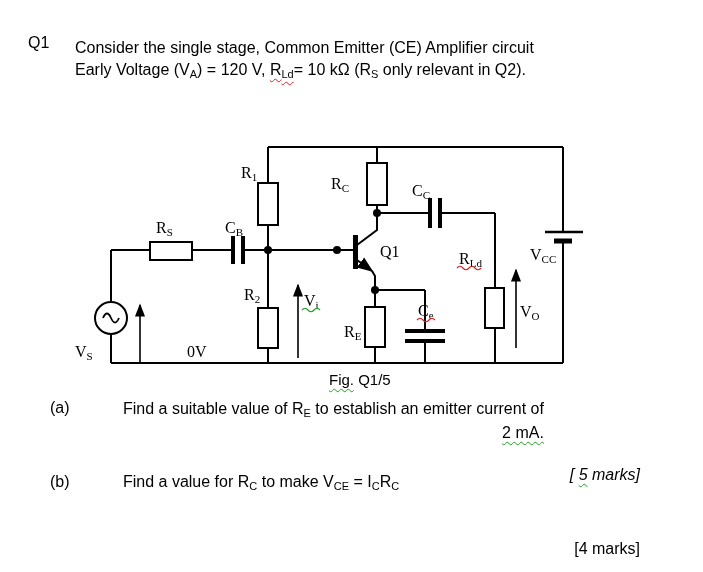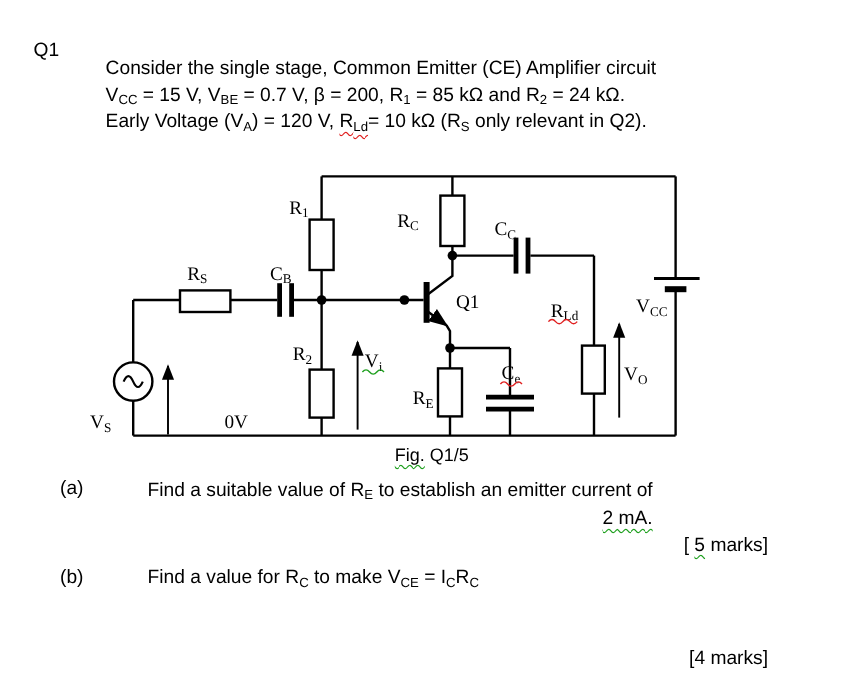--- a/index.html
+++ b/index.html
@@ -28,23 +28,22 @@
     position:absolute; left:604px; top:3px; width:18px; height:12px;
     background:#ffe9a0; border:1px solid #c79a2e; border-radius:2px;
   }
 </style>
 </head>
 <body>
 
 <div class="page">
 
   <div class="txt" style="left:28px; top:32px;">Q1</div>
-  <div class="txt" style="left:75px; top:47px;margin-left:13px;">
+  <div class="txt" style="left:75px; top:37px;">
     <div class="line"><span>Consider the single stage, Common Emitter (CE) Amplifier circuit</span></div>
-    <div class="line"><span>V</span><sub>CC</sub><span> = 15 V, V</span><sub>BE</sub><span> = 0.7 V, β = 200, R</span><sub>1</sub><span> = 85 kΩ and R</span><sub>2</sub><span> = 24 kΩ.</span></div>
     <div class="line"><span>Early Voltage (V</span><sub>A</sub><span>) = 120 V, </span><span class="sq-red">R</span><sub class="sq-red">Ld</sub><span>= 10 kΩ (R</span><sub>S</sub><span> only relevant in Q2).</span></div>
   </div>
 
   <svg class="circuit" viewBox="0 0 703 572">
     <defs>
       <marker id="arr" viewBox="0 0 10 10" refX="8" refY="5" markerWidth="9" markerHeight="9" orient="auto">
         <path d="M0,1.5 L9,5 L0,8.5 z" fill="#000"></path>
       </marker>
     </defs>
 
@@ -148,21 +147,21 @@
     </g>
   </svg>
 
   <div class="caption"><span class="sq-green">Fig.</span><span> Q1/5</span></div>
 
   <div class="txt" style="left:50px; top:397px;">(a)</div>
   <div class="txt parta-lines" style="left:123px; top:397px;text-align:right;">
     <div class="line"><span>Find a suitable value of R</span><sub>E</sub><span> to establish an emitter current of</span></div>
     <div class="line"><span class="sq-green">2 mA.</span></div>
   </div>
-  <div class="marks" style="right:63px; top:446px;"><span>[ </span><span class="sq-green">5</span><span> marks]</span></div>
+  <div class="marks" style="right:63px; top:466px;font-style:italic;"><span>[ </span><span class="sq-green">5</span><span> marks]</span></div>
 
   <div class="txt" style="left:50px; top:471px;">(b)</div>
   <div class="txt" style="left:123px; top:471px;">
     <div class="line"><span>Find a value for R</span><sub>C</sub><span> to make V</span><sub>CE</sub><span> = I</span><sub>C</sub><span>R</span><sub>C</sub></div>
   </div>
   <div class="marks" style="right:63px; top:540px;"><span>[4 marks]</span></div>
 
   <div class="statusbar">
     <div class="sb-divider"></div>
     <div class="sb-icon"></div>

